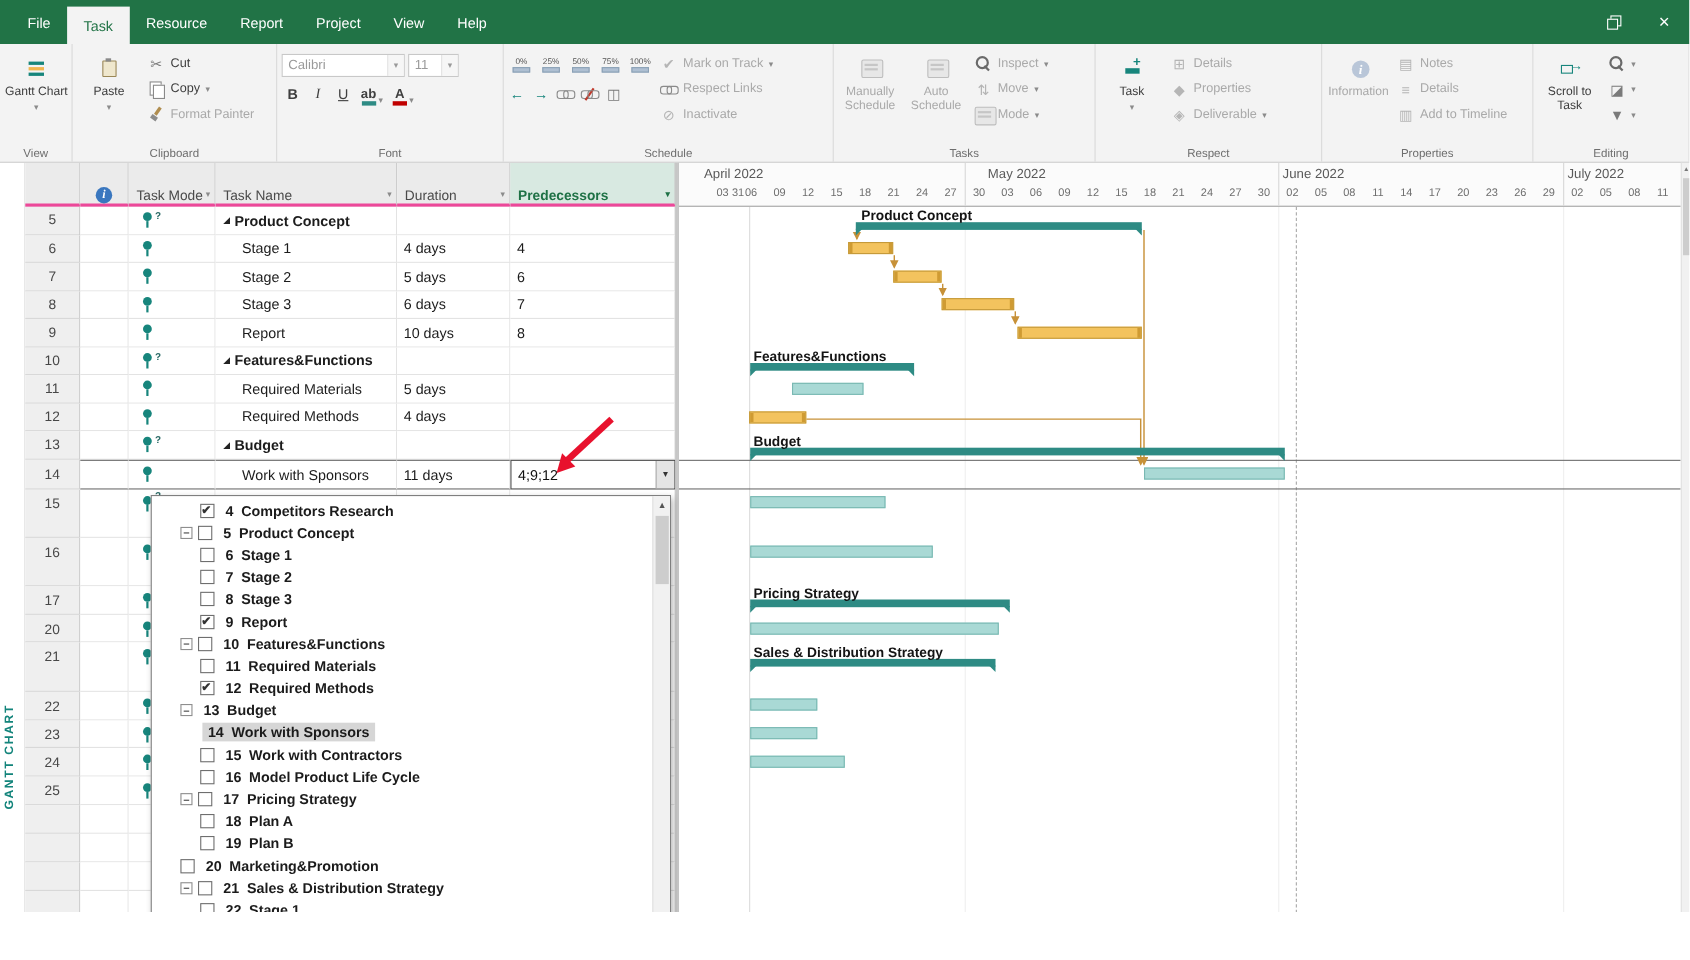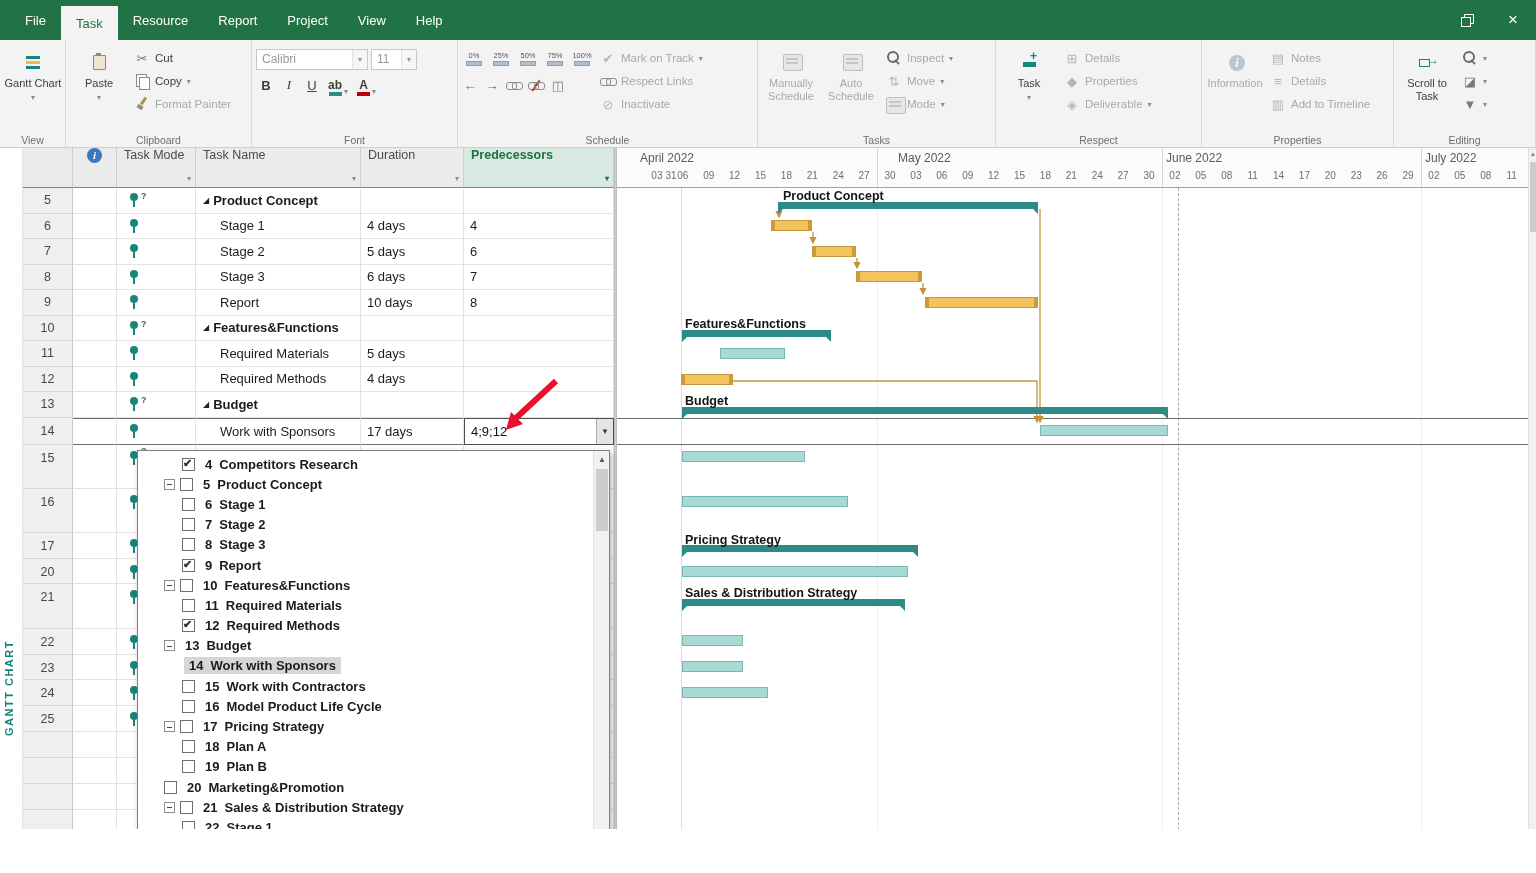--- a/index.html
+++ b/index.html
@@ -78,21 +78,21 @@
   .tarrow{font-size:13px;font-weight:bold;color:#17857c;width:16px;text-align:center}
   .srow{gap:6px}
   .slash{position:absolute;left:7px;top:2px;width:1.5px;height:13px;background:#c0392b;transform:rotate(35deg)}
 
   
   #vstrip{position:absolute;left:0;top:148px;width:23px;height:707px;background:#fff;border-right:1px solid #e3e3e3}
   #vlabel{position:absolute;left:3px;top:448px;height:140px;writing-mode:vertical-rl;transform:rotate(180deg);font-size:11px;font-weight:bold;letter-spacing:1.5px;color:#13847b;white-space:nowrap}
 
   
   #thead{position:absolute;left:23px;top:148px;width:591px;height:40px;display:flex;z-index:3}
-  .hc{position:relative;border-right:1px solid #cdcdcd;border-bottom:1px solid #ec4899;background:#ebebeb;font-size:12.5px;color:#4a4a4a;display:flex;align-items:flex-start;padding-left:7px;line-height:1.15}
+  .hc{position:relative;border-right:1px solid #cdcdcd;border-bottom:3px solid #ec4899;background:#ebebeb;font-size:12.5px;color:#4a4a4a;display:flex;align-items:flex-end;padding-left:7px;line-height:1.15}
   .hc-num{width:50px}.hc-info{width:44px;justify-content:center;padding-left:0}
   .hc-mode{width:79px}.hc-name{width:165px}.hc-dur{width:103px}
   .hc-pred{width:150px;background:#d8e9e1;color:#1e7145;font-weight:bold}
   .hcaret{position:absolute;right:4px;bottom:4px;font-size:8px;color:#8b8b8b}
   .hc-pred .hcaret{color:#1e7145}
   .i-infoblue{width:15px;height:15px;border-radius:50%;background:#3a77bf;position:relative}
   .i-infoblue::before{content:"i";position:absolute;inset:0;color:#fff;font:italic bold 11px "Liberation Serif",serif;text-align:center;line-height:15px}
 
   
   #tbody{position:absolute;left:23px;top:188px;width:591px;z-index:3}
@@ -561,21 +561,21 @@
       </div>
       <div class="trow erow">
         <div class="c c-num">14</div>
         <div class="c c-info"></div>
         <div class="c c-mode">
           <span class="ic i-pin"></span>
         </div>
         <div class="c c-name">
           <span class="nm">Work with Sponsors</span>
         </div>
-        <div class="c c-dur">17 days</div>
+        <div class="c c-dur">11 days</div>
         <div class="c c-pred editcell">
           <span class="editval">4;9;12</span>
           <div class="ddbtn">▾</div>
         </div>
       </div>
     </div>
   <div id="xrows">
       <div class="trow xrow" style="height: 44px;">
         <div class="c c-num">15</div>
         <div class="c c-info"></div>

